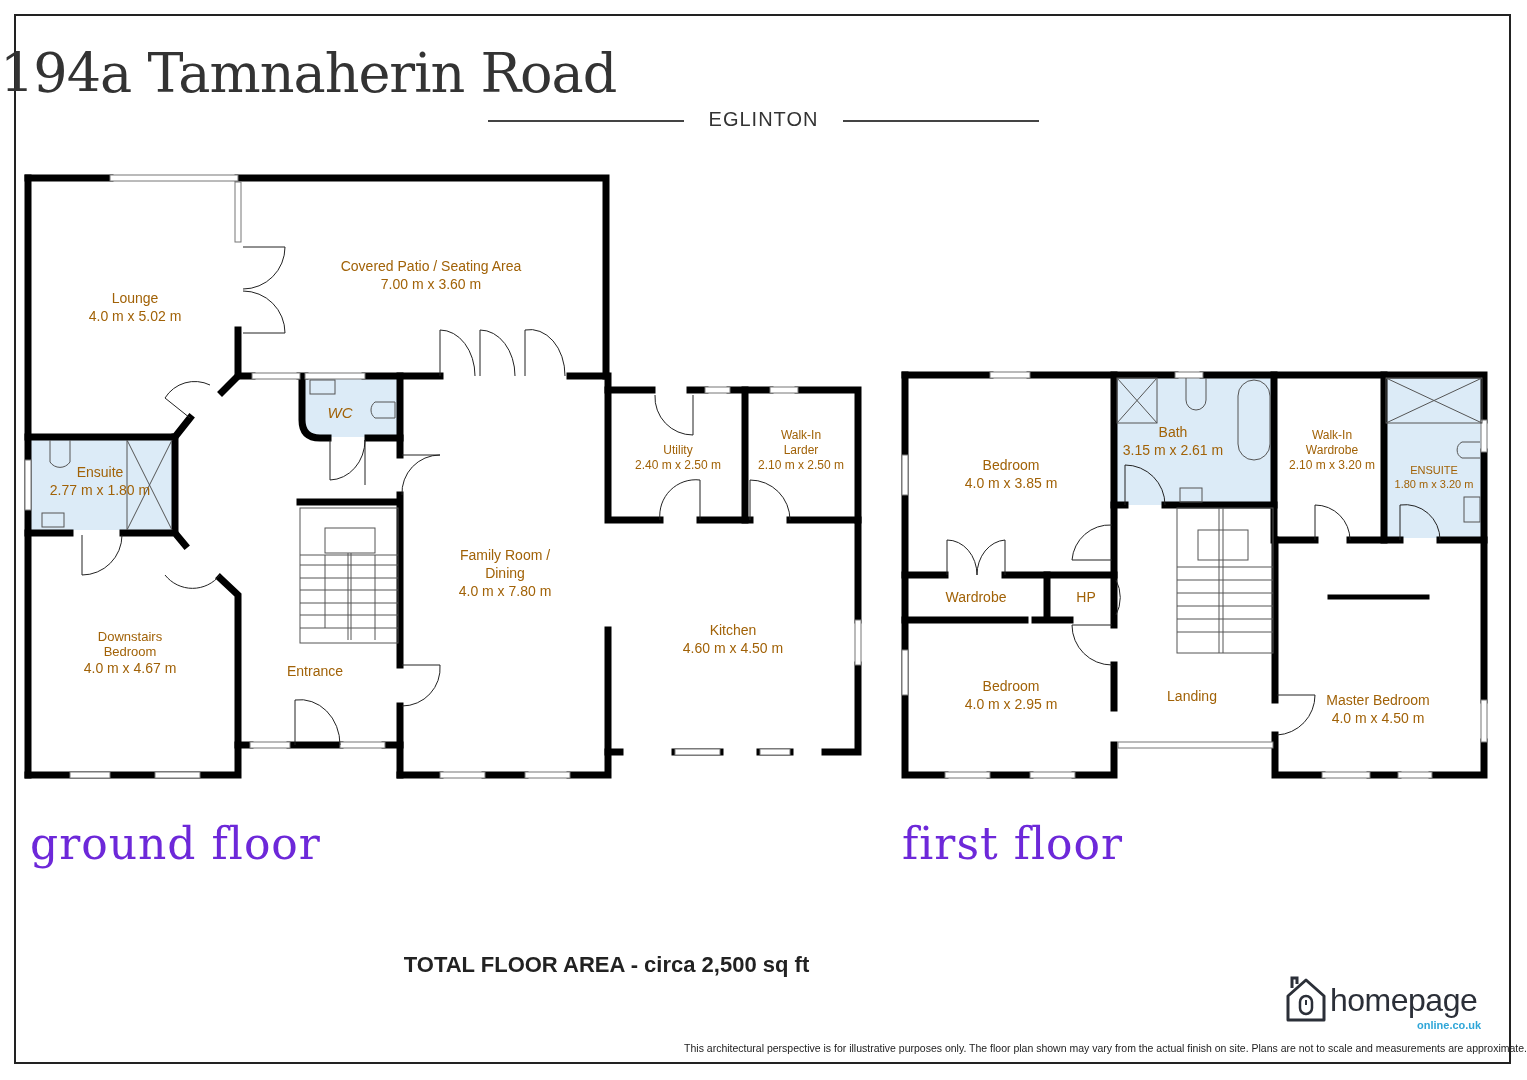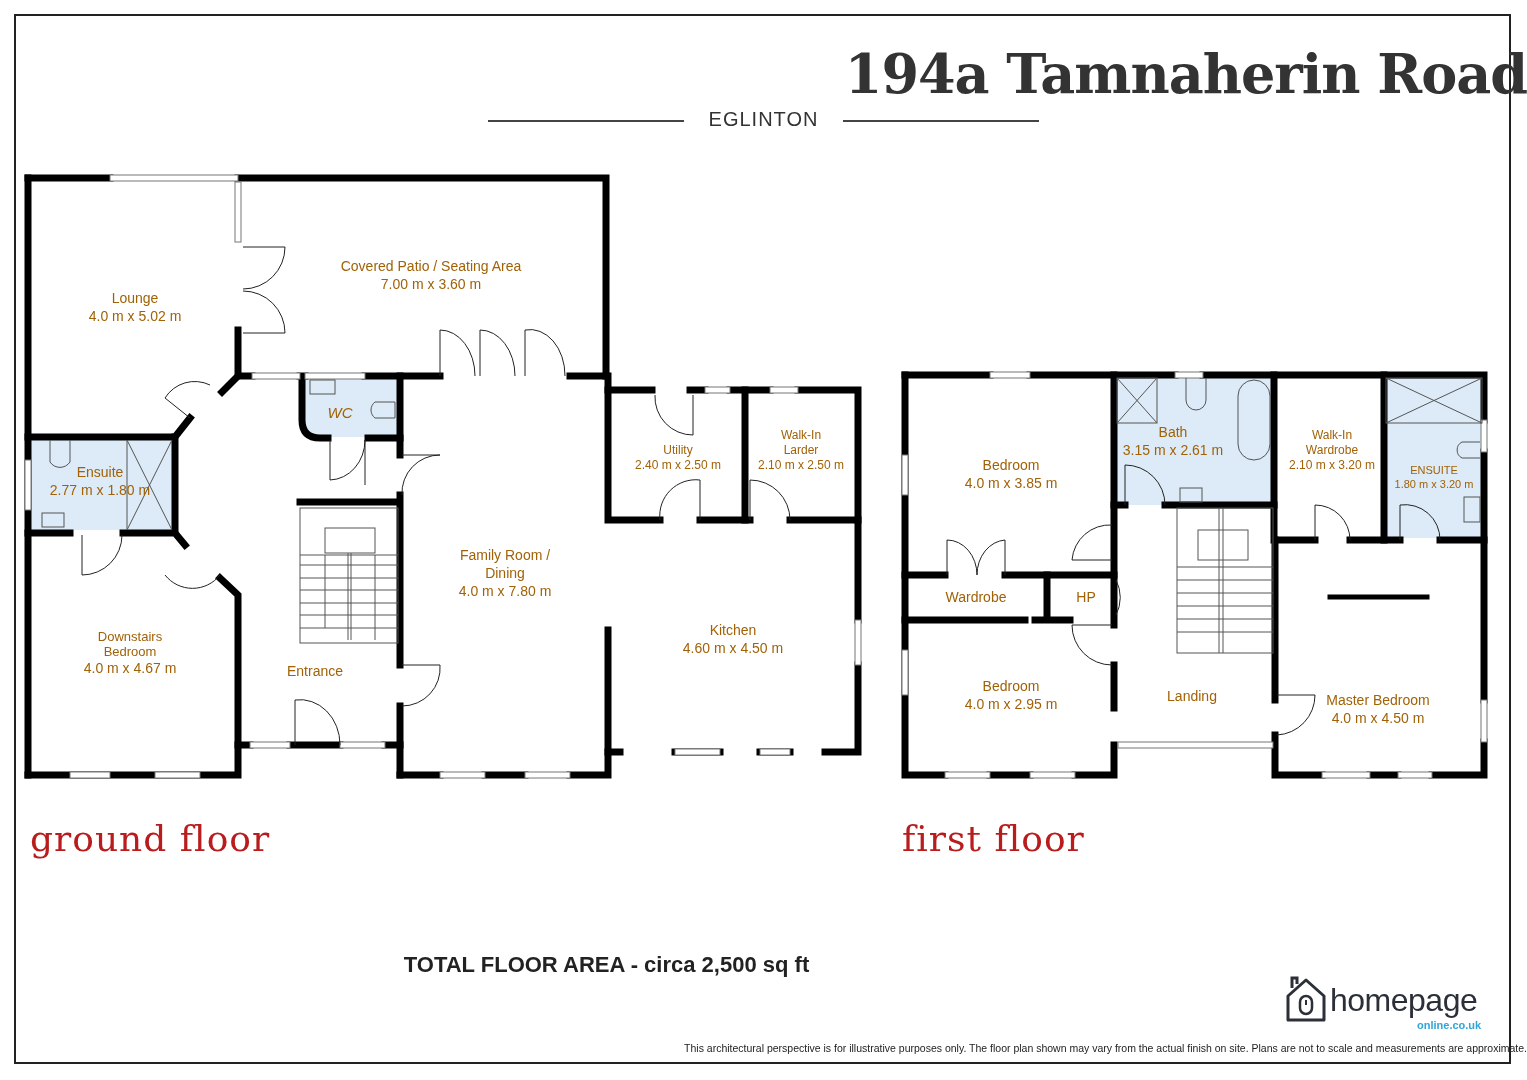--- a/index.html
+++ b/index.html
@@ -1,24 +1,24 @@
 <!DOCTYPE html>
 <html><head>
 <meta charset="utf-8">
 <style>
   html, body { margin:0; padding:0; background:#ffffff; }
   body { width:1527px; height:1080px; position:relative; overflow:hidden; font-family:"Liberation Sans", sans-serif; }
   .frame { position:absolute; left:14px; top:14px; width:1497px; height:1050px; border:2px solid #222; box-sizing:border-box; }
-  .title { position:absolute; left:0; width:1527px; top:42px; text-align:right; font-family:"DejaVu Serif", serif; font-size:54px; color:#333; letter-spacing:-1px; font-weight:bold; }
+  .title { position:absolute; left:0; width:1527px; top:42px; text-align:left; font-family:"DejaVu Serif", serif; font-size:54px; color:#333; letter-spacing:-1px; font-weight:normal; }
   .subtitle { position:absolute; left:0; width:1527px; top:108px; text-align:center; font-size:20px; color:#333; letter-spacing:1px; }
   .rule { position:absolute; top:120px; height:2px; background:#444; }
   .plan { position:absolute; left:0; top:0; }
   .room-label { position:absolute; text-align:center; color:#a16207; font-size:14px; line-height:18px; transform:translate(-50%,-50%); white-space:nowrap; }
   .room-label.small { font-size:12px; line-height:15px; }
-  .floor-label { position:absolute; font-family:"DejaVu Serif", serif; font-size:36px; color:#b91c1c; letter-spacing:1px; }
+  .floor-label { position:absolute; font-family:"DejaVu Serif", serif; font-size:44px; color:#6d28d9; letter-spacing:1px; }
   .total { position:absolute; left:0; width:1213px; top:952px; text-align:center; font-weight:bold; font-size:22px; color:#222; }
   .disclaimer { position:absolute; left:0; width:1527px; top:1042px; text-align:right; font-size:10.5px; color:#222; }
   .logo { position:absolute; left:1284px; top:972px; width:210px; height:62px; }
   .logo-text { position:absolute; left:46px; top:10px; font-size:32px; color:#2b2f38; font-weight:normal; letter-spacing:-0.5px; }
   .logo-sub { position:absolute; left:133px; top:47px; font-size:11px; color:#2fa6d8; font-weight:bold; }
 </style>
 </head>
 <body>
 
 <div class="frame"></div>

